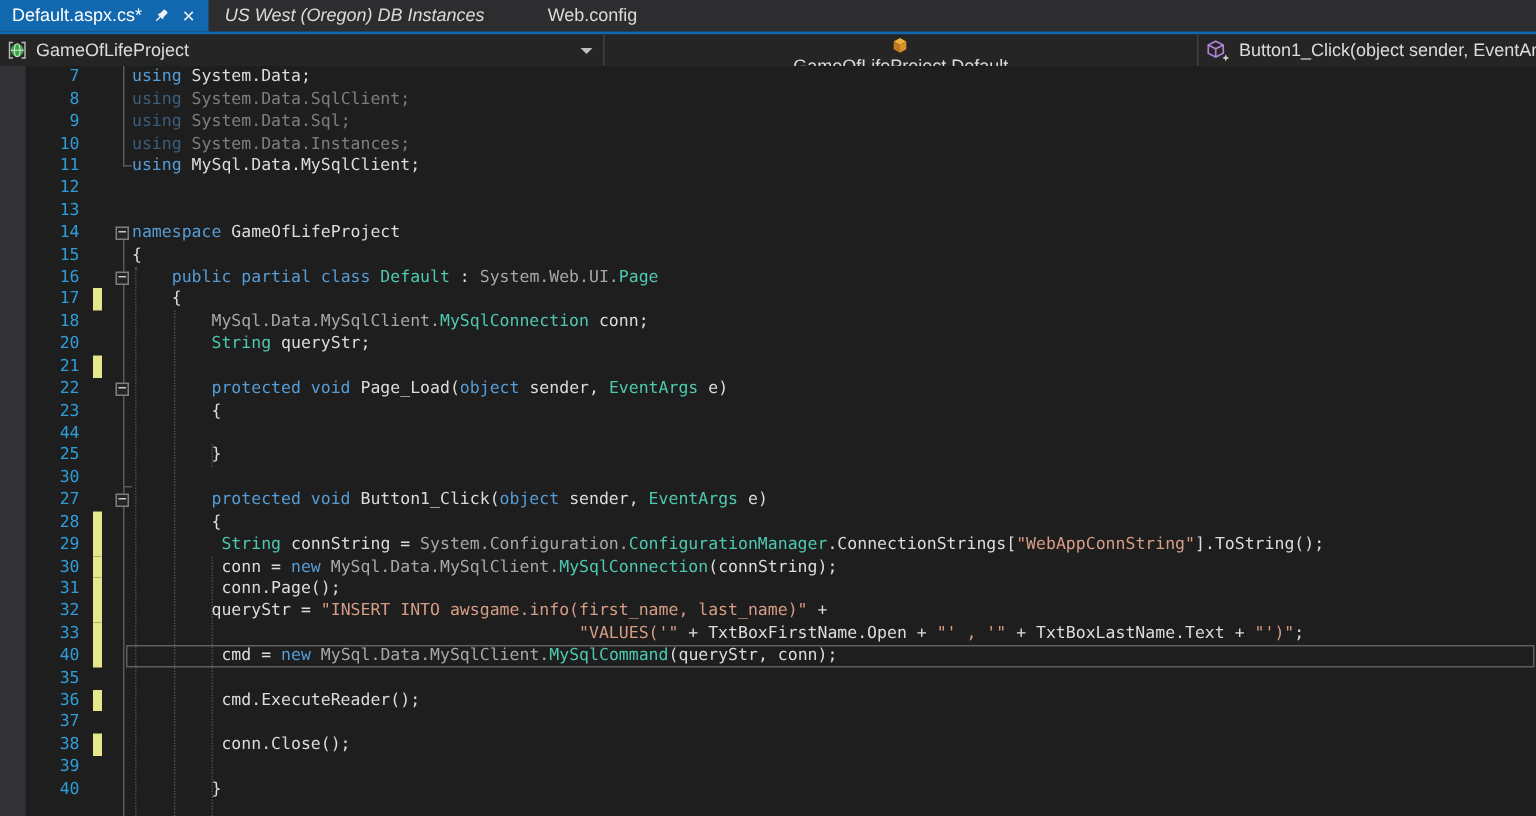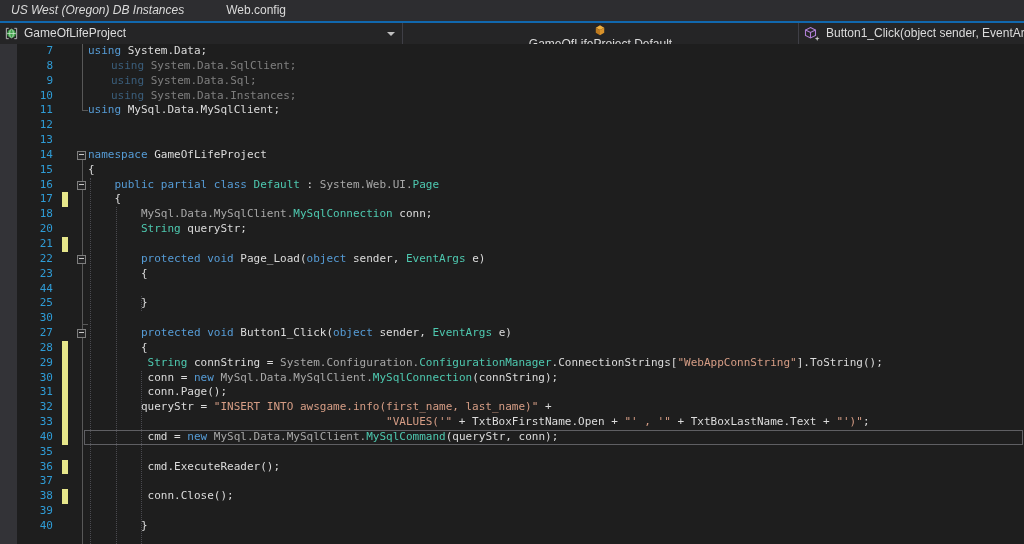--- a/index.html
+++ b/index.html
@@ -33,33 +33,46 @@
   .curline{position:absolute;left:84px;top:386px;width:939px;height:15px;border:1px solid #5F5F63;box-sizing:border-box;}
   #rows{position:relative;z-index:2;}
   .row{display:grid;grid-template-columns:17px 38px 12px 21px 1fr;height:14.85px;line-height:14.85px;}
   .num{color:#2F9CD6;text-align:right;padding-right:2px;}
   .barcell{position:relative;}
   .bar{position:absolute;left:7px;top:0;width:6px;height:100%;background:#E6E68A;}
   .outcell{position:relative;}
   .cbox{box-sizing:border-box;width:9px;height:9px;border:1px solid #7E7E7E;background:#252526;margin:3px 0 0 10px;position:relative;}
   .cbox::after{content:"";position:absolute;left:1px;right:1px;top:2px;height:1px;background:#C8C8C8;}
   .code{white-space:pre;color:#DCDCDC;}
-  .code.dim{opacity:.5;margin-left:23px;}
+  .code.dim{opacity:.5;}
   .t-k{color:#569CD6;}
   .t-t{color:#4EC9B0;}
   .t-s{color:#D69D85;}
   .t-p{color:#DCDCDC;}
   .t-n{color:#A8A8A8;}
 </style>
 </head>
 <body>
 
 <div class="screen">
 
   <div class="tabbar">
+    <div class="tab active">
+      <span class="tab-label">Default.aspx.cs*</span>
+      <span class="pin-btn">
+        <svg width="13" height="13" viewBox="0 0 16 16">
+          <g transform="rotate(45 8 8)" fill="#F0F0F0" stroke="#F0F0F0">
+            <rect x="6.4" y="2.8" width="3.2" height="5.2" rx="0.5"></rect>
+            <line x1="5.2" y1="8.6" x2="10.8" y2="8.6" stroke-width="1.4"></line>
+            <line x1="8" y1="8.6" x2="8" y2="13.8" stroke-width="1.2"></line>
+          </g>
+        </svg>
+      </span>
+      <span class="close-btn">×</span>
+    </div>
     <div class="tab" style="padding:0 22px 0 11px;font-style:italic;">
       <span class="tab-label">US West (Oregon) DB Instances</span>
     </div>
     <div class="tab" style="padding:0 12px 0 20px;">
       <span class="tab-label">Web.config</span>
     </div>
   </div>
   <div class="accent-line"></div>
 
   <div class="navbar">

